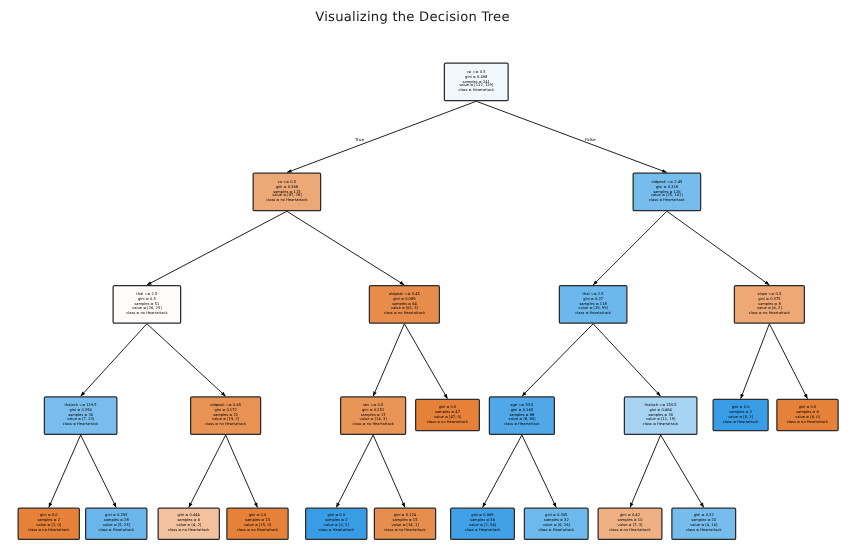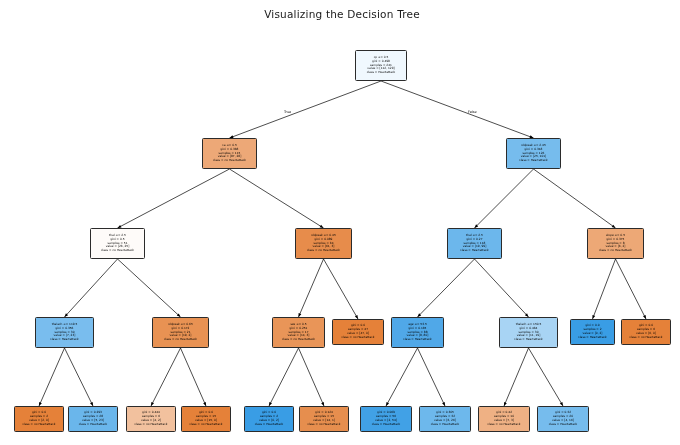--- a/index.html
+++ b/index.html
@@ -2,21 +2,21 @@
 <html><head>
 <meta charset="utf-8">
 <style>
   html,body{margin:0;padding:0;}
   body{
     width:680px;height:445px;background:#ffffff;
     font-family:"DejaVu Sans","Liberation Sans",sans-serif;
     overflow:hidden;position:relative;
   }
   #title{
-    position:absolute;top:8px;left:12px;width:660px;text-align:center;
+    position:absolute;top:8px;left:0;width:660px;text-align:center;
     font-size:10.5px;color:#1a1a1a;letter-spacing:.2px;
   }
   #canvas{position:absolute;left:0;top:0;width:680px;height:445px;}
   #edges{position:absolute;left:0;top:0;width:680px;height:445px;pointer-events:none;}
   .node{
     position:absolute;box-sizing:border-box;
     border:0.8px solid #2b2b2b;border-radius:1.5px;
     display:flex;flex-direction:column;align-items:center;justify-content:center;
     font-size:2.9px;line-height:1.32;color:#000;
     text-align:center;padding:1px 1px;overflow:hidden;

